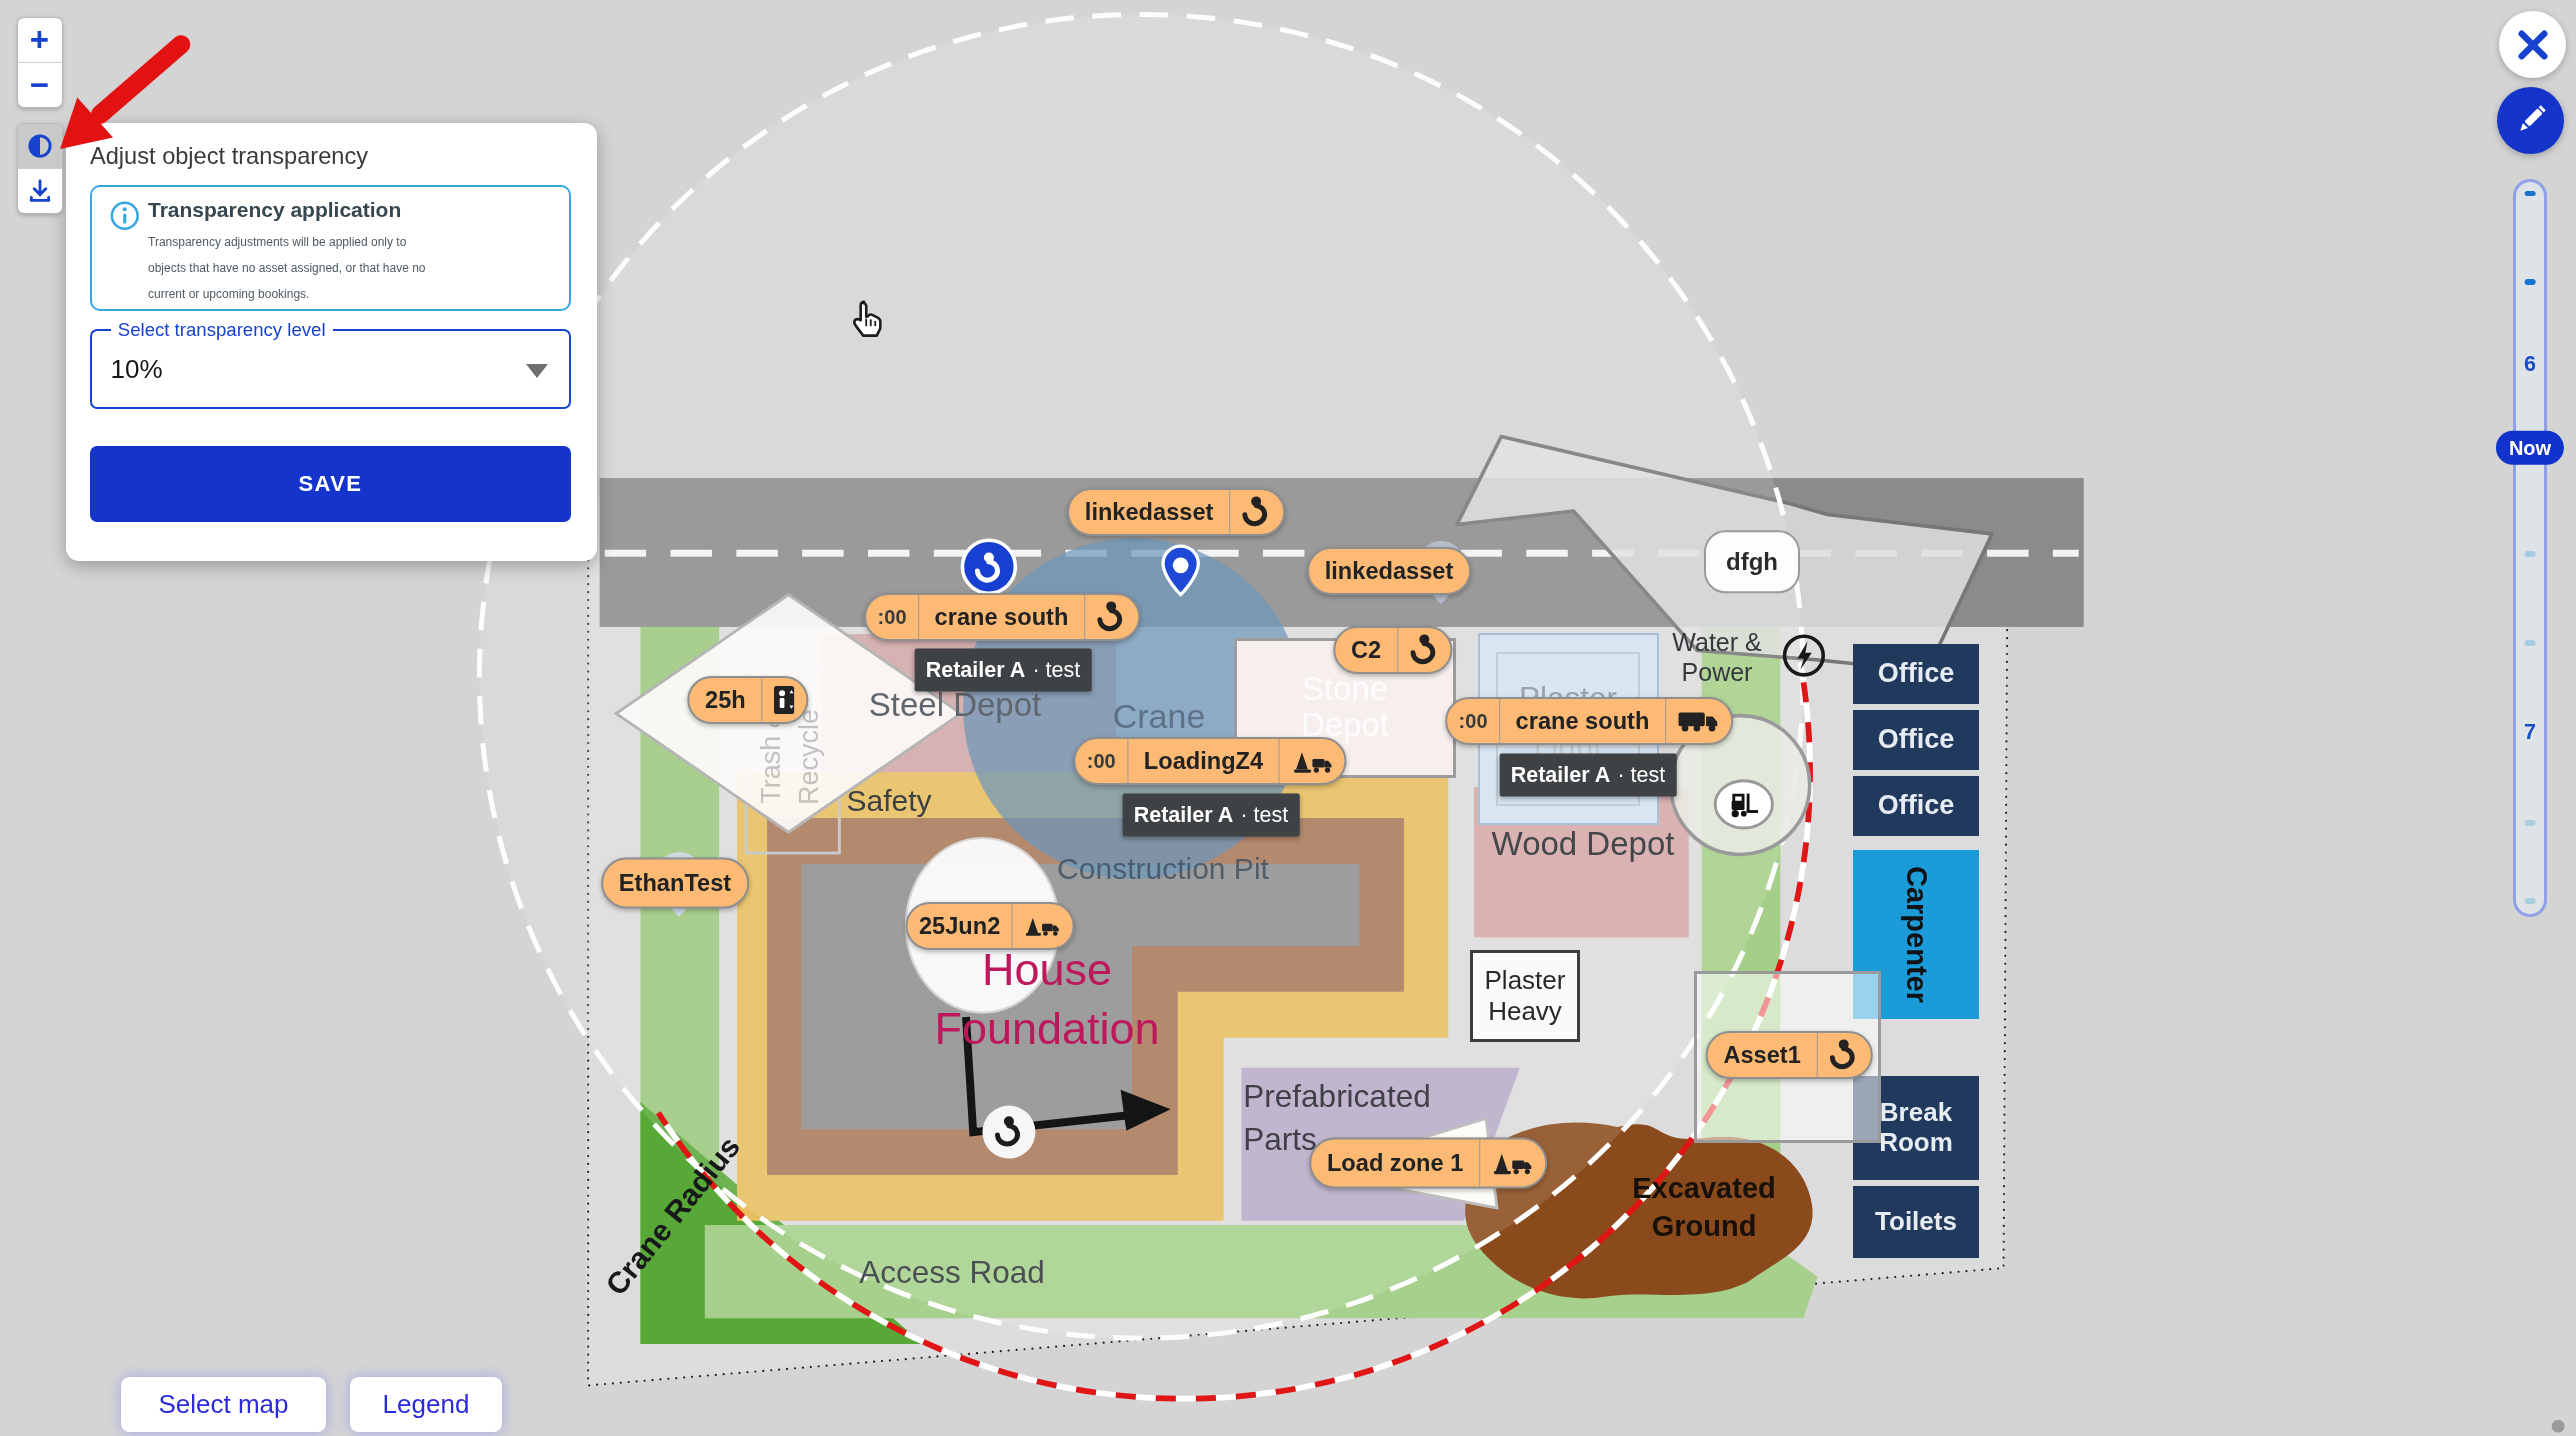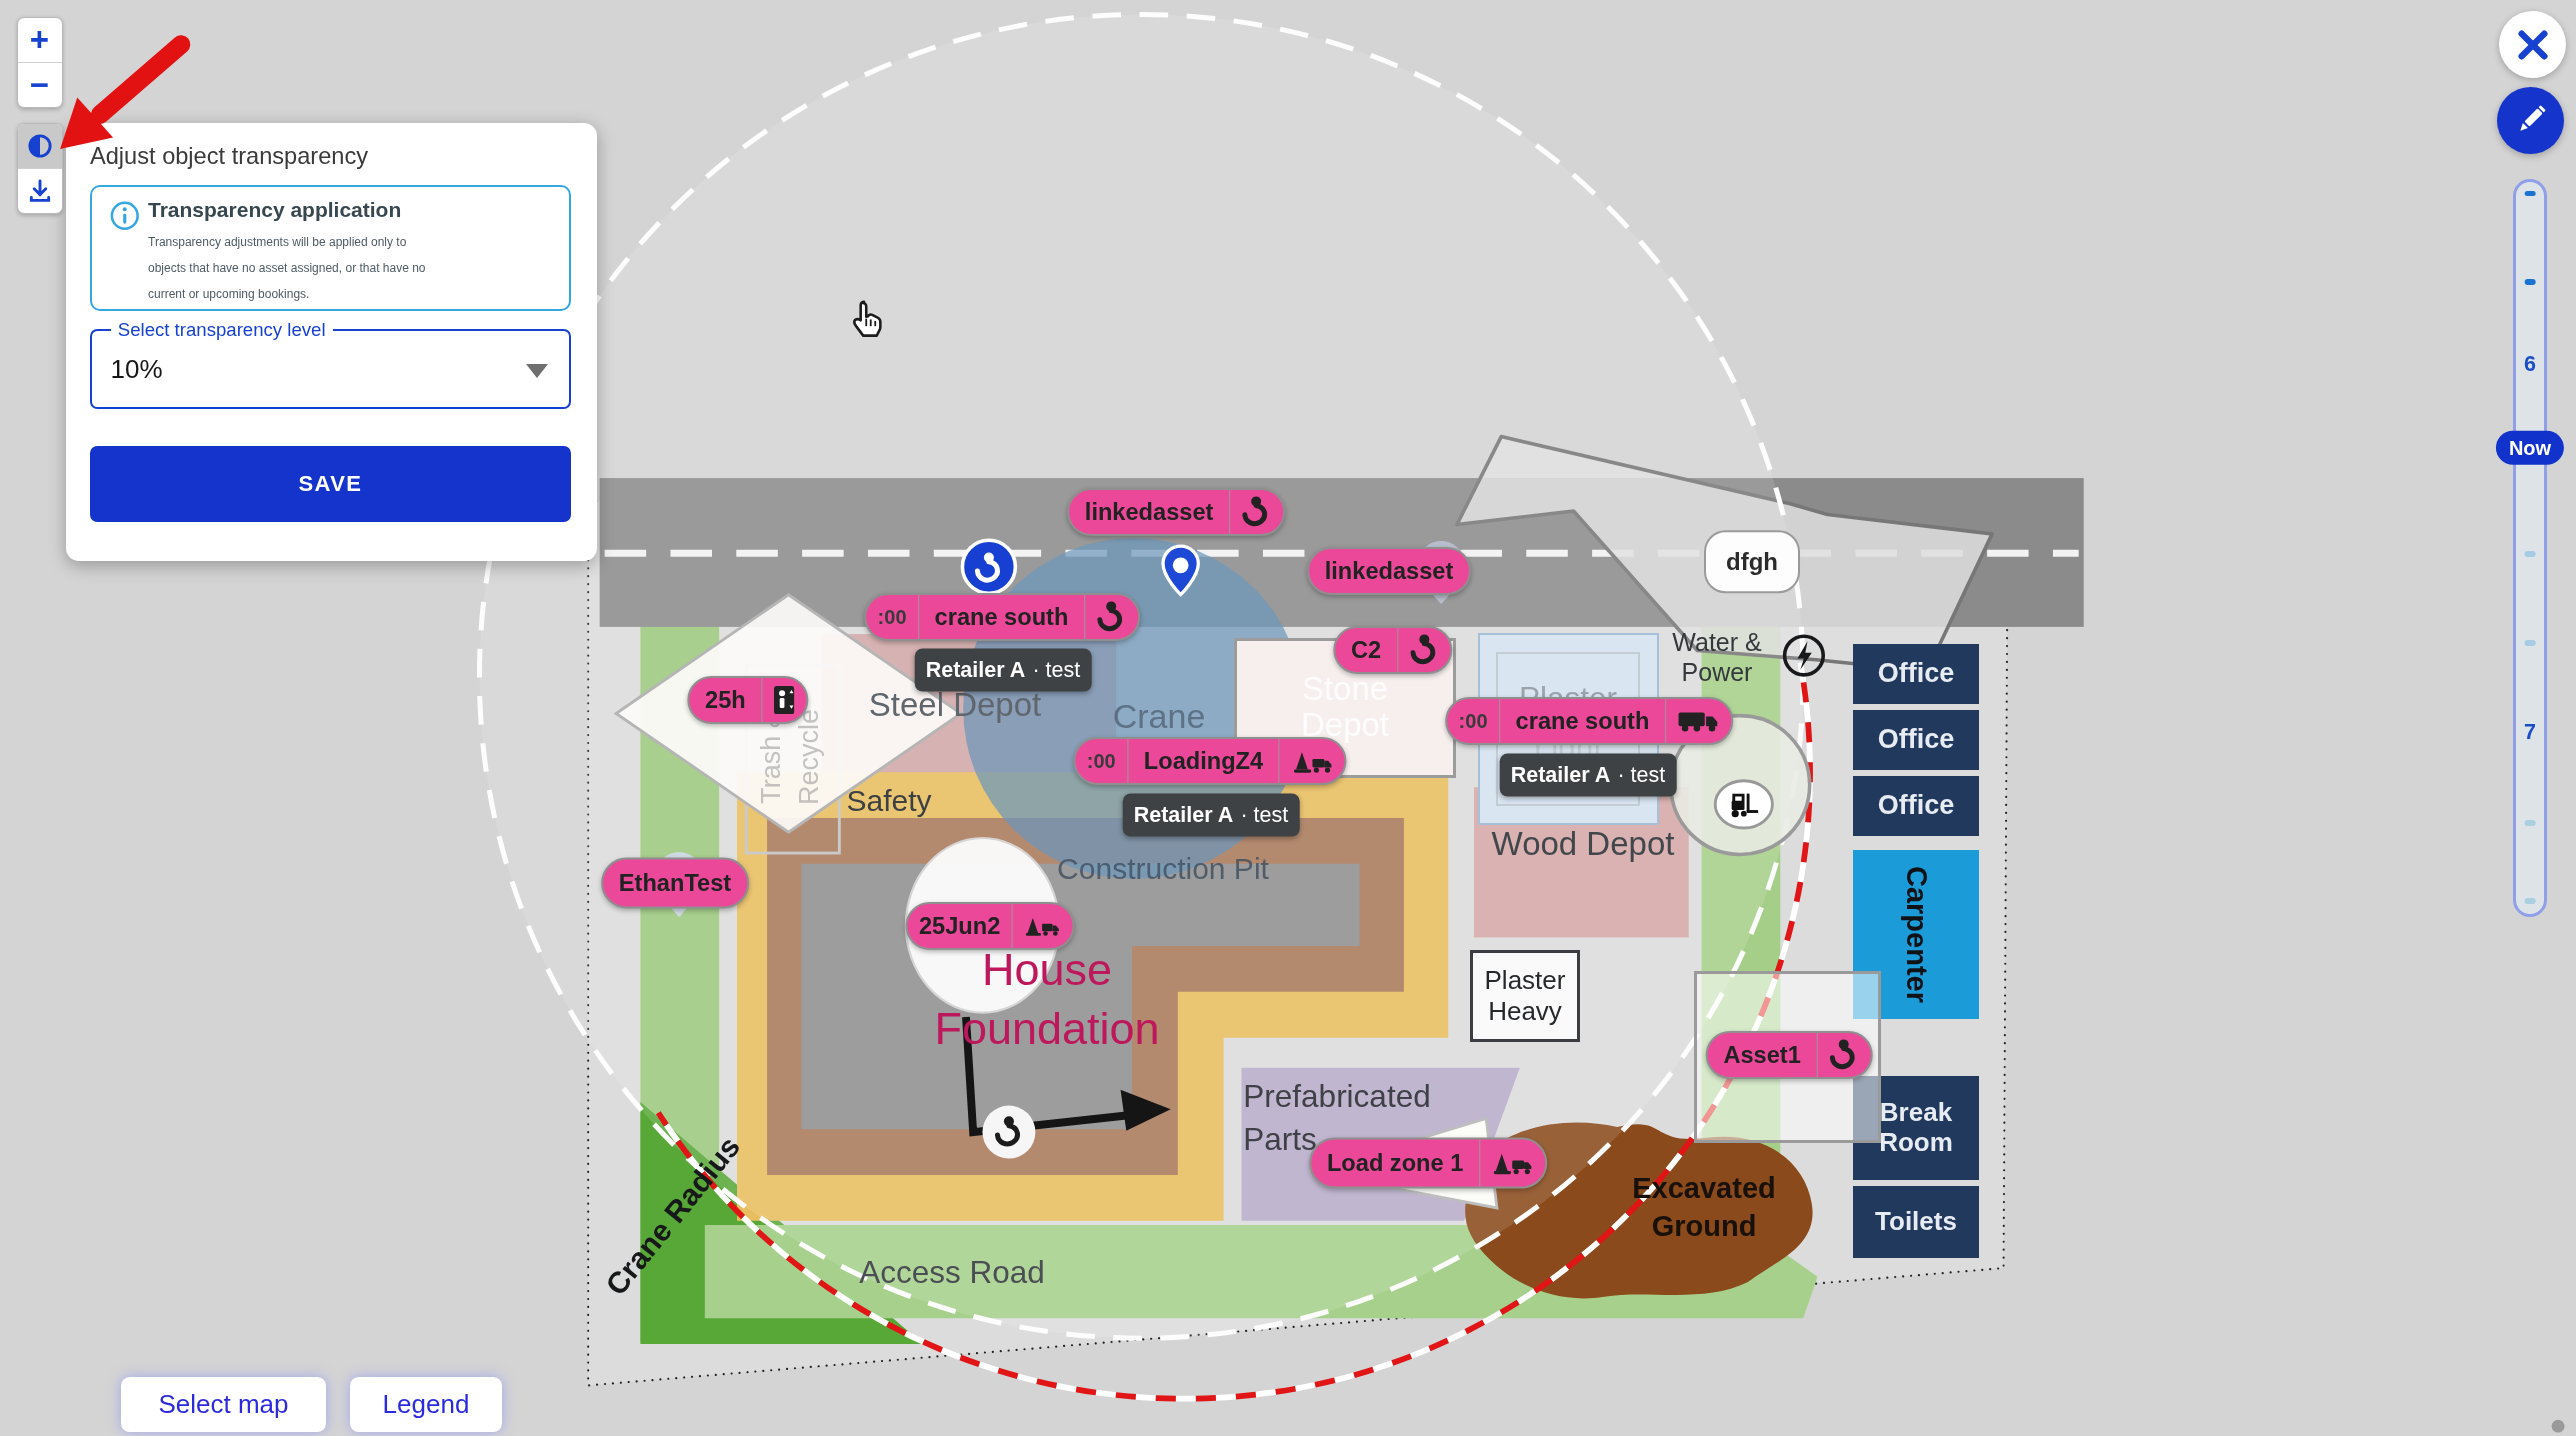--- a/index.html
+++ b/index.html
@@ -34,29 +34,29 @@
            color:#fff;font-size:22px;font-weight:700;letter-spacing:1.4px;cursor:pointer;}
   
   .zl{position:absolute;transform:translate(-50%,-50%);white-space:nowrap;font-size:31.5px;
       color:#4a4a4a;z-index:10;text-align:center;}
   .zl span{display:block;}
   .navybox{position:absolute;background:#21395c;color:#e7ecf3;display:flex;align-items:center;
            justify-content:center;text-align:center;font-weight:700;z-index:9;line-height:1.15;}
   .whitebox{position:absolute;box-sizing:border-box;z-index:9;}
   
   .pill{position:absolute;transform:translate(-50%,-50%);display:flex;align-items:stretch;
-        background:#ec4899;border:2.1px solid #8f8f8f;border-radius:715px;height:44px;
+        background:#fdba74;border:2.1px solid #8f8f8f;border-radius:715px;height:44px;
         box-shadow:0 2.1px 5px rgba(0,0,0,.28);font-weight:700;font-size:23.6px;color:#222;
         z-index:20;white-space:nowrap;cursor:pointer;}
   .pill .seg{display:flex;align-items:center;justify-content:center;padding:0 15.7px;}
   .pill .seg+.seg{border-left:1.4px solid #9a9a9a;}
   .pill .time{font-weight:600;font-size:20px;color:#3a3a3a;padding:0 11.4px;}
   .pill .icon{padding:0 11.4px;}
   .tip{position:absolute;transform:translate(-50%,-50%);background:#3e4244;color:#fff;
-       border-radius:8px;height:43px;display:flex;align-items:center;padding:0 11px;
+       border-radius:2px;height:43px;display:flex;align-items:center;padding:0 11px;
        font-size:21.5px;z-index:21;white-space:nowrap;box-shadow:0 2.1px 5.7px rgba(0,0,0,.3);text-align:center;}
   .tip b{font-weight:700;margin-right:7.2px;}
   
   .roundbtn{position:absolute;width:67px;height:67px;border-radius:50%;display:flex;
             align-items:center;justify-content:center;cursor:pointer;z-index:60;
             box-shadow:0 2.1px 7.2px rgba(0,0,0,.25);}
   .timeline{position:absolute;left:2513px;top:179px;width:34px;height:738px;background:#dde3e7;
             border:3.6px solid #8f9fe8;border-radius:20px;box-sizing:border-box;z-index:60;cursor:pointer;}
   .tick{position:absolute;left:50%;transform:translateX(-50%);width:10.7px;height:5.7px;border-radius:2.9px;}
   .tl-num{position:absolute;left:50%;transform:translateX(-50%);font-size:21.5px;font-weight:700;

